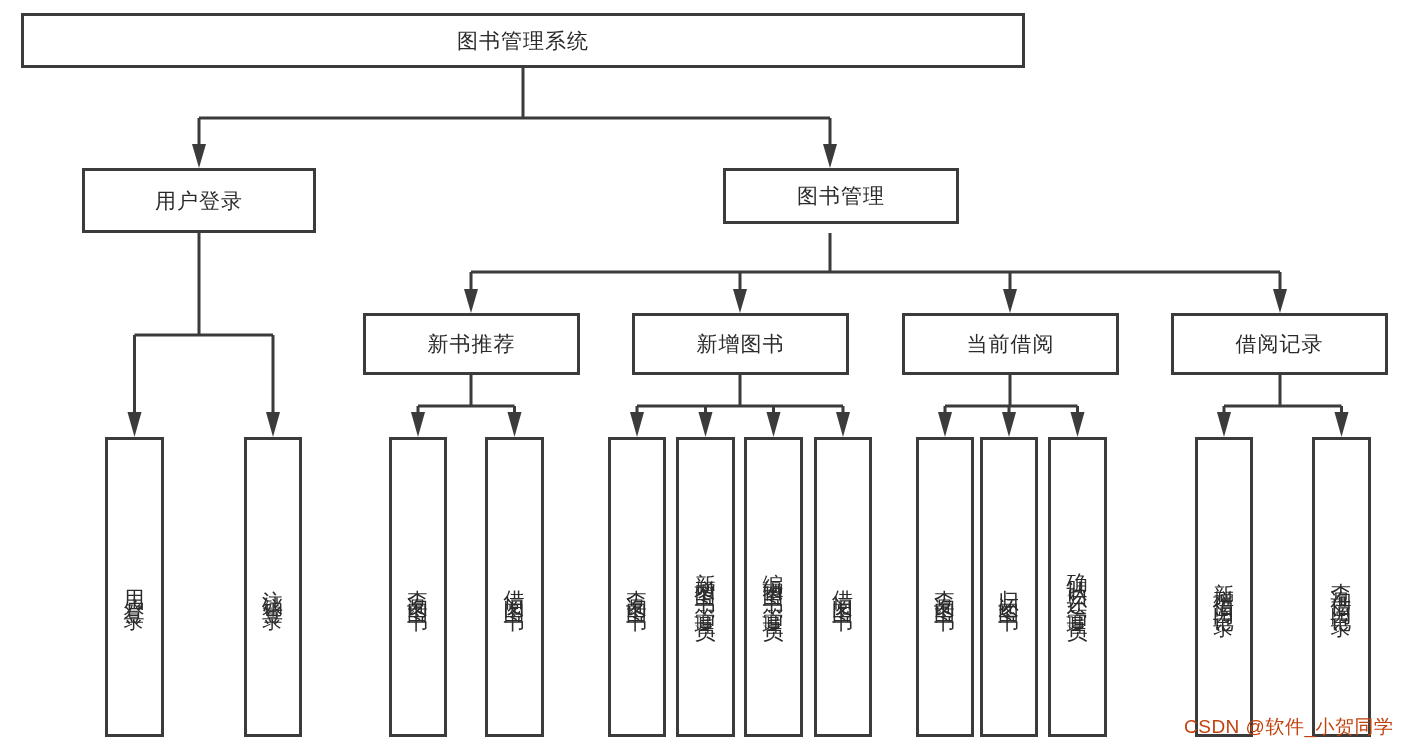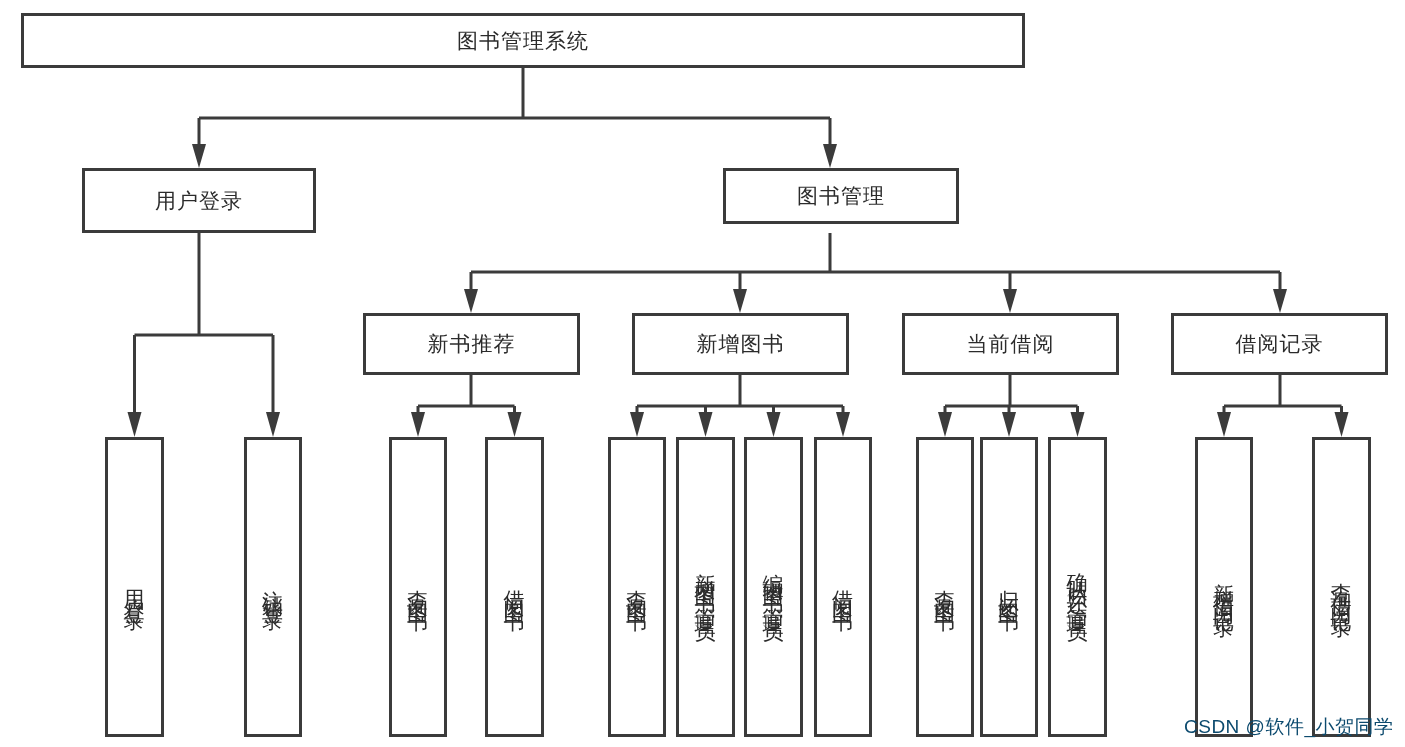--- a/index.html
+++ b/index.html
@@ -37,21 +37,21 @@
     line-height: 1;
     color: #2b2b2b;
     white-space: nowrap;
   }
   .watermark {
     position: absolute;
     left: 1184px; top: 714px;
     z-index: 3;
     font-size: 19px;
     letter-spacing: 0.5px;
-    color: #0c4a6e;
+    color: #c2410c;
     white-space: nowrap;
   }
 </style>
 </head>
 <body>
 
 <div class="canvas">
 
   <svg class="connectors" width="1405" height="747" viewBox="0 0 1405 747" aria-hidden="true">
     <g stroke="#3b3b3b" stroke-width="3" fill="none">

